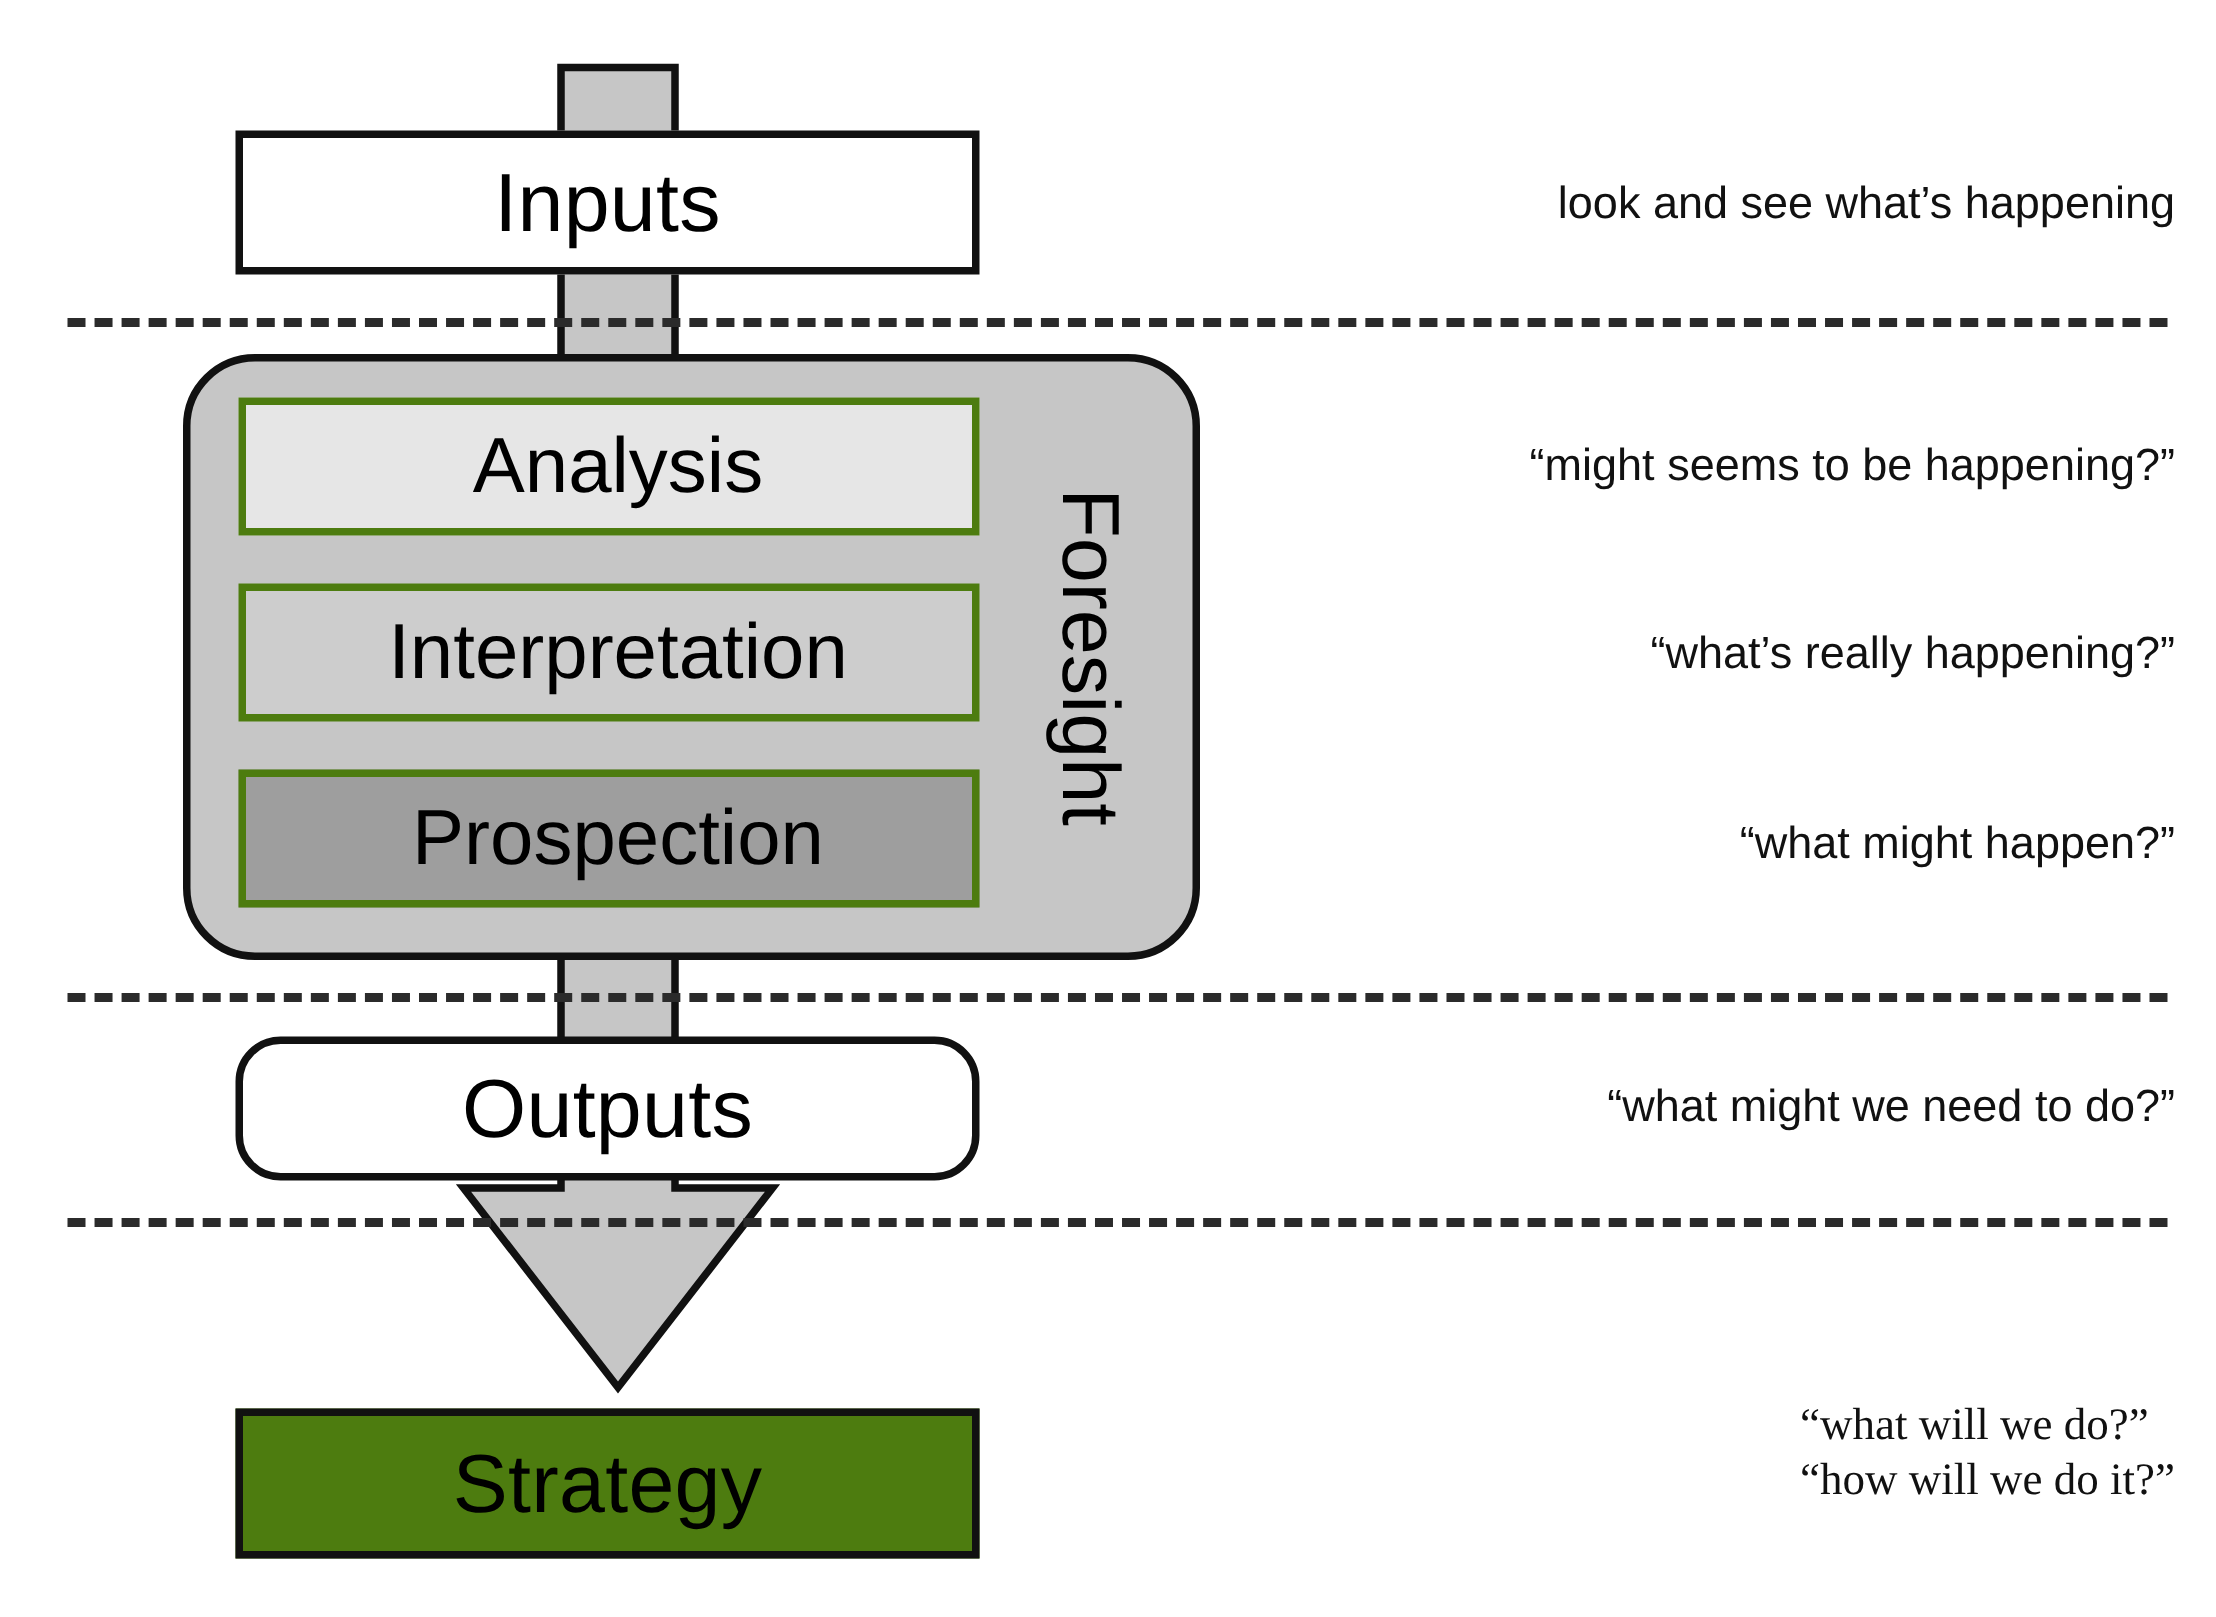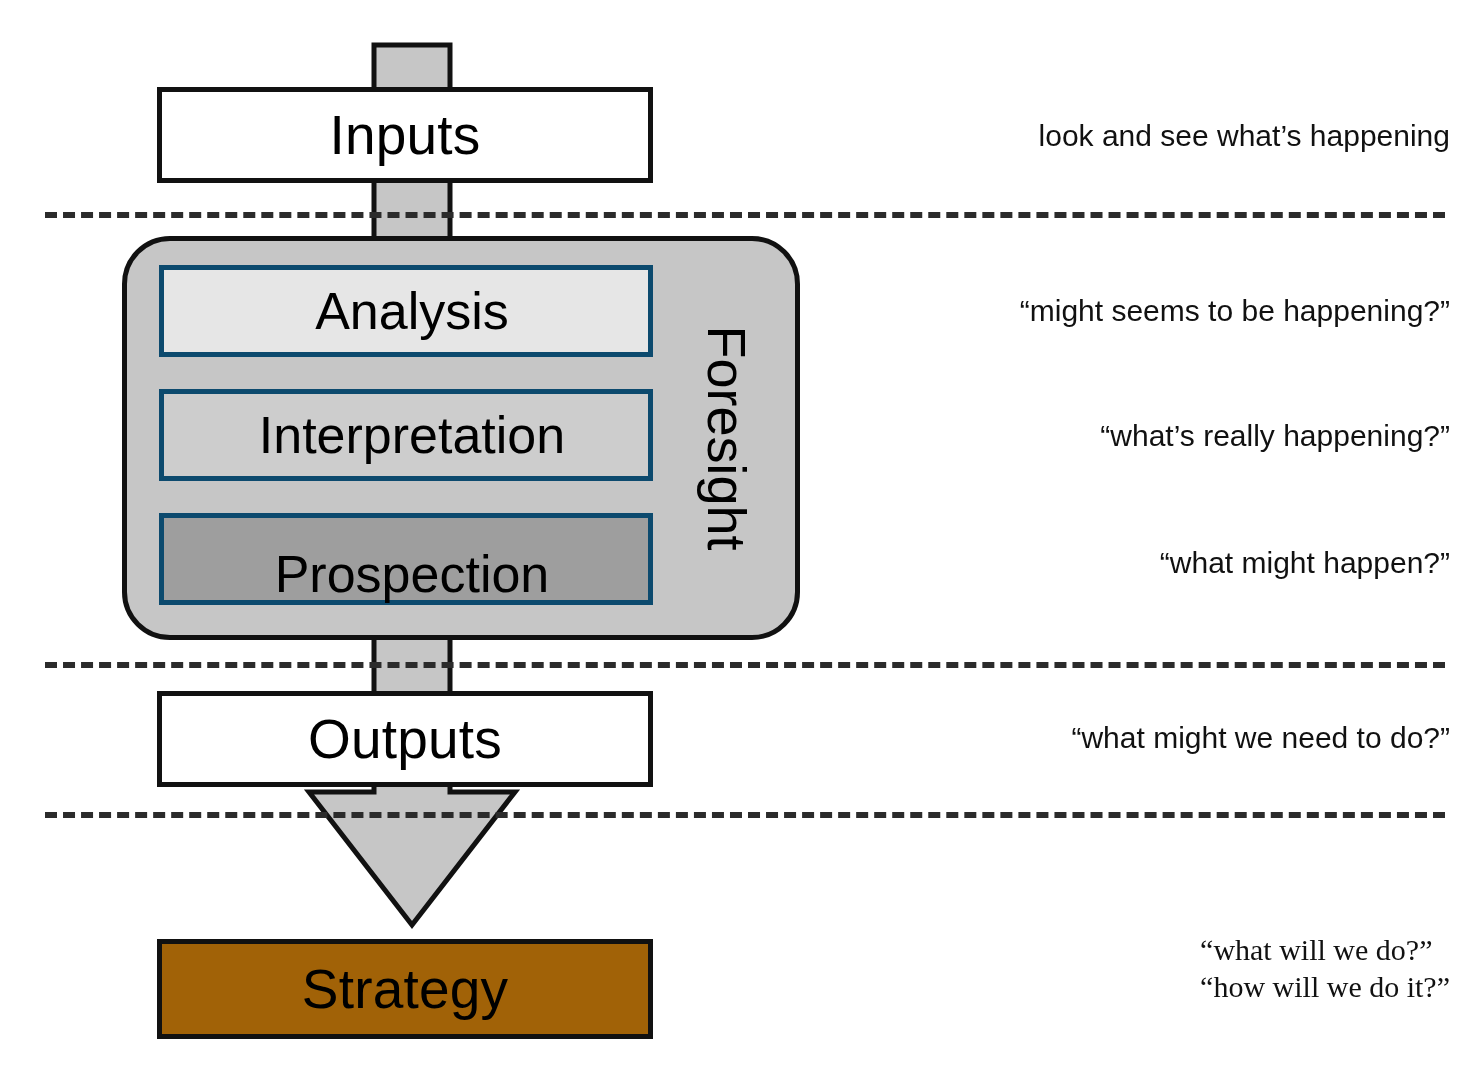--- a/index.html
+++ b/index.html
@@ -48,22 +48,22 @@
     line-height: 1;
   }
   .stage-label {
     font-size: 55px;
     letter-spacing: 0.2px;
     color: #000000;
     white-space: nowrap;
   }
 
   .box-inputs   { left: 157px; top: 87px;  width: 496px; height: 96px;  background:#ffffff; }
-  .box-outputs  { left: 157px; top: 691px; width: 496px; height: 96px;  background:#ffffff; }
-  .box-strategy { left: 157px; top: 939px; width: 496px; height: 100px; background:#a16207; }
+  .box-outputs  { left: 157px; top: 691px; width: 496px; height: 96px;  background:#ffffff;border-radius:30px; }
+  .box-strategy { left: 157px; top: 939px; width: 496px; height: 100px; background:#4d7c0f; }
 
   
   .foresight-panel {
     position: absolute;
     left: 122px;
     top: 236px;
     width: 678px;
     height: 404px;
     box-sizing: border-box;
     background: #c6c6c6;
@@ -86,35 +86,35 @@
     white-space: nowrap;
     transform: rotate(90deg);
     transform-origin: center center;
     color: #000000;
   }
 
   
   .inner-box {
     position: absolute;
     box-sizing: border-box;
-    border: 5px solid #0c4a6e;
+    border: 5px solid #4d7c0f;
     display: flex;
     align-items: center;
     justify-content: center;
     line-height: 1;
     padding-left: 12px;
   }
   .inner-label {
     font-size: 52px;
     white-space: nowrap;
     color: #000000;
   }
   .box-analysis       { left:159px; top:265px; width:494px; height:92px; background:#e6e6e6; }
   .box-interpretation { left:159px; top:389px; width:494px; height:92px; background:#cdcdcd; }
-  .box-prospection    { left:159px; top:513px; width:494px; height:92px; background:#9e9e9e;align-items:flex-end; }
+  .box-prospection    { left:159px; top:513px; width:494px; height:92px; background:#9e9e9e; }
 
   
   .annotation {
     position: absolute;
     right: 27px;
     text-align: left;
     font-size: 30px;
     line-height: 1.22;
     color: #111111;
     white-space: nowrap;

